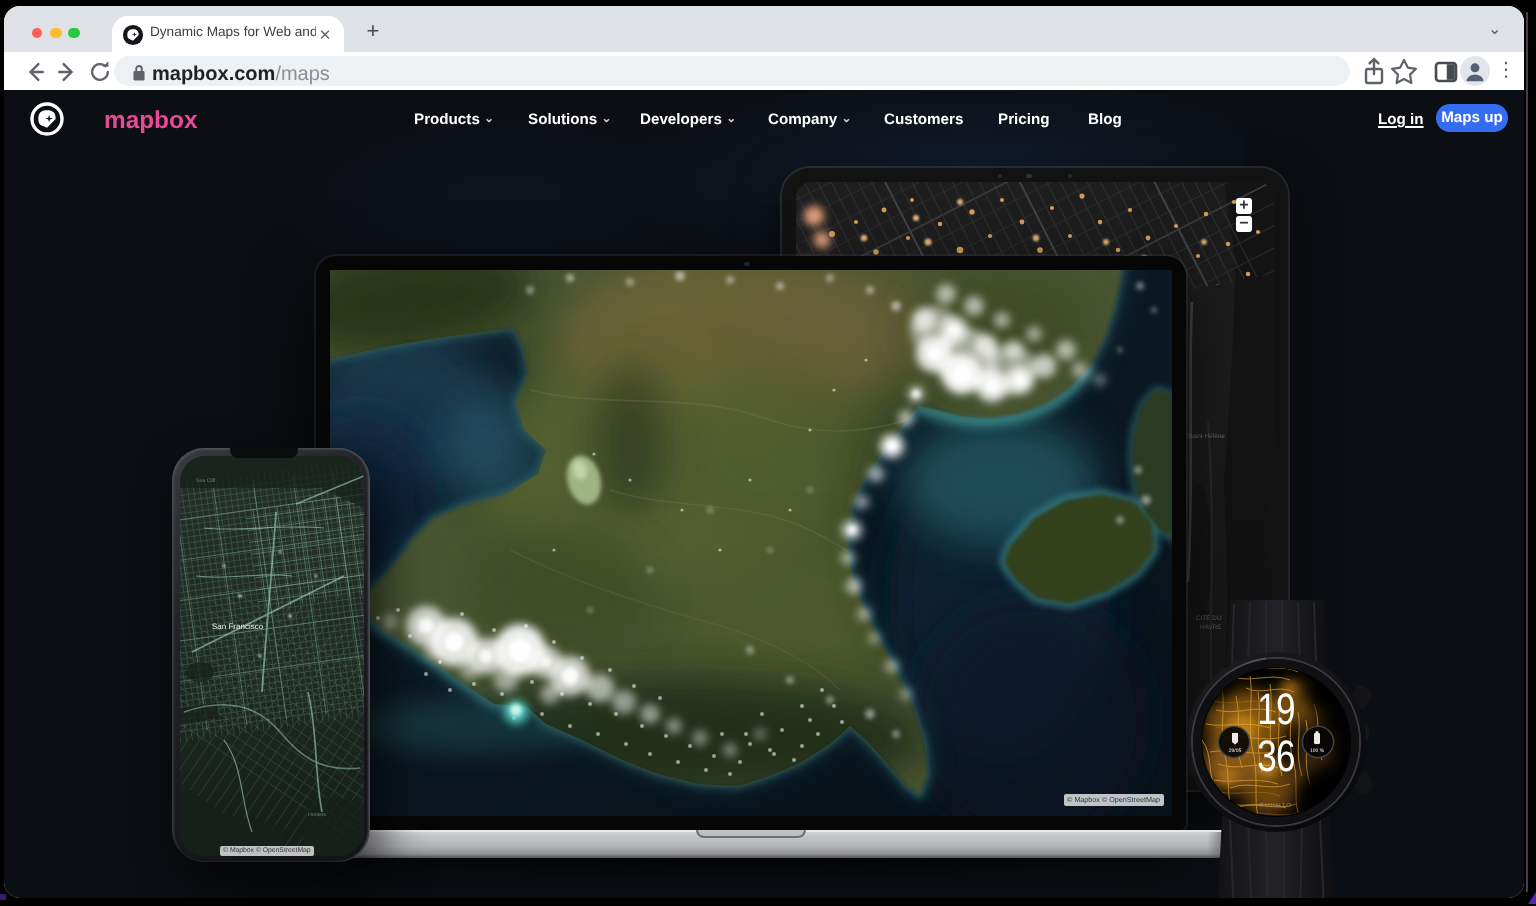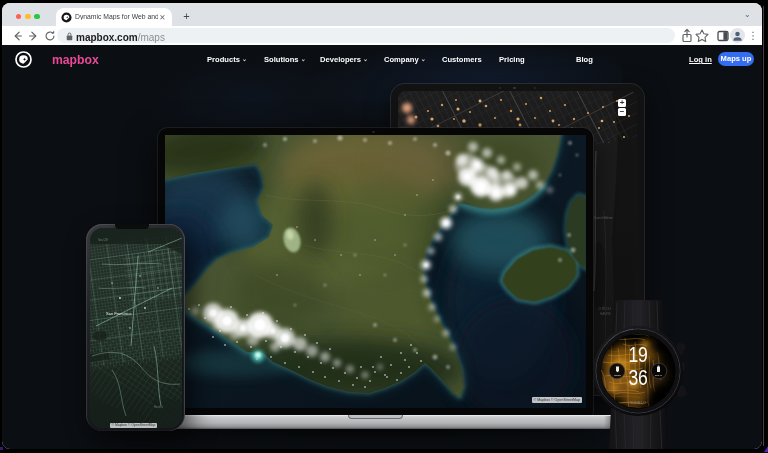--- a/index.html
+++ b/index.html
@@ -666,21 +666,21 @@
           <path d="M13.5 9 l.6 2.1 2.1.6 -2.1.6 -.6 2.1 -.6 -2.1 -2.1 -.6 2.1 -.6 Z" fill="#0b0e12"></path>
         </svg>
         <div id="logotext">mapbox</div>
       </div>
       <div class="nav" style="left:205px;">Products <span class="c">⌄</span></div>
       <div class="nav" style="left:262px;">Solutions <span class="c">⌄</span></div>
       <div class="nav" style="left:318px;">Developers <span class="c">⌄</span></div>
       <div class="nav" style="left:382px;">Company <span class="c">⌄</span></div>
       <div class="nav" style="left:440px;">Customers</div>
       <div class="nav" style="left:497px;">Pricing</div>
-      <div class="nav" style="left:542px;margin-left:32px;">Blog</div>
+      <div class="nav" style="left:542px;">Blog</div>
       <div class="nav" style="left:687px;text-decoration:underline;">Log in</div>
       <div id="signup">Maps up</div>
     </div>
   </div>
 </div>
 <div style="position:absolute; left:763px; top:6px; width:1px; height:440px; background:rgba(195,160,195,.38);"></div>
 <div style="position:absolute; left:764px; top:446px; width:4px; height:6px; background:#5526b8; clip-path:polygon(100% 0, 100% 100%, 0 100%);"></div>
 <div style="position:absolute; left:0px; top:447px; width:3px; height:3px; background:#3a1a70;"></div>
 
 </body></html>

